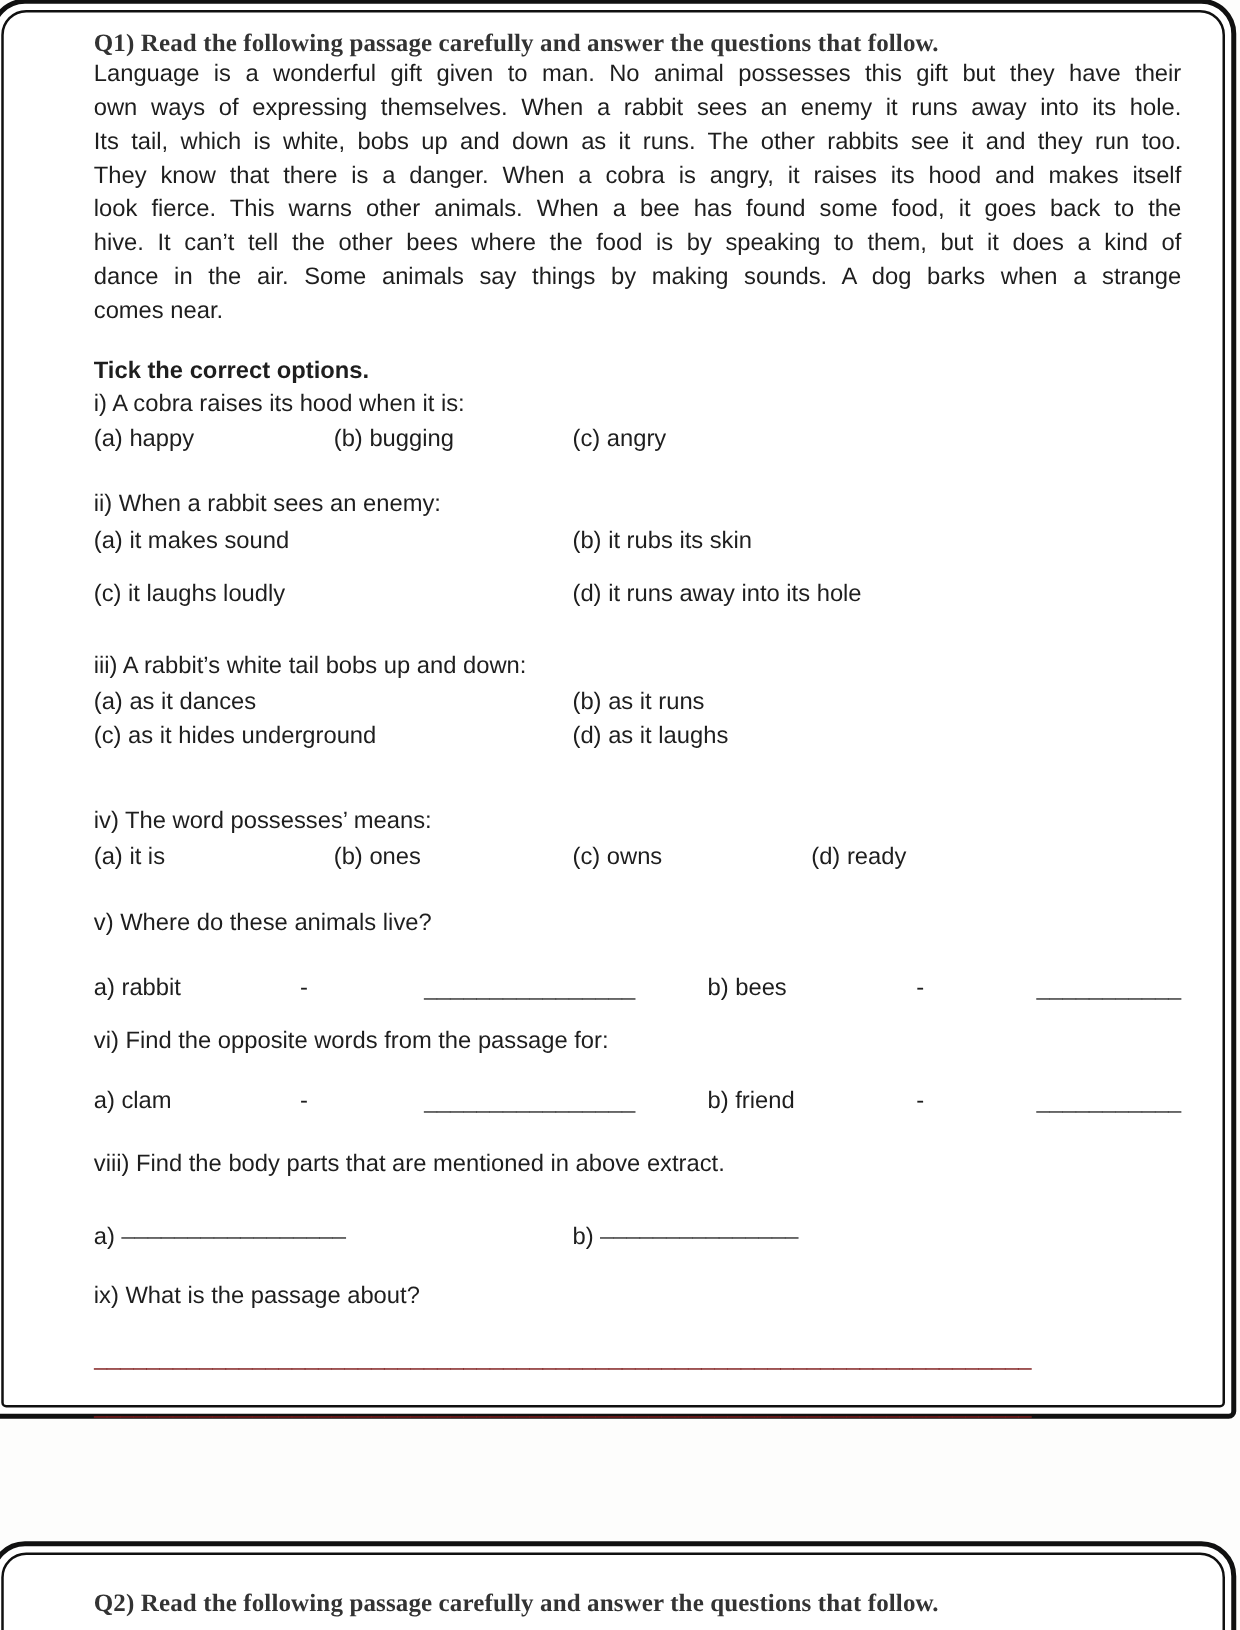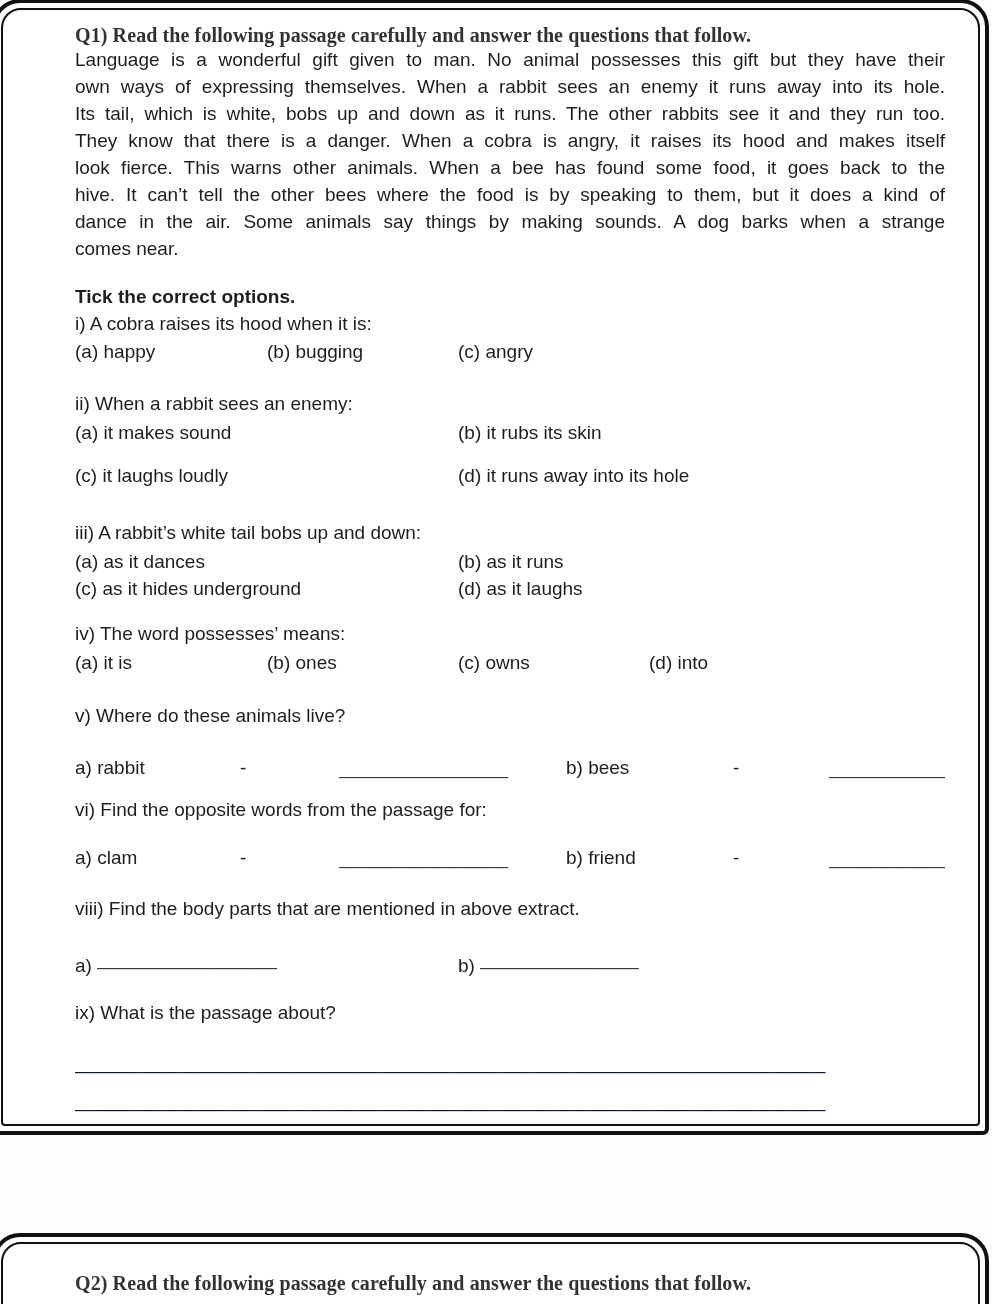--- a/index.html
+++ b/index.html
@@ -33,21 +33,21 @@
   .pline.last { text-align:justify; text-align-last:left; }
 
   .row4 { display:grid; grid-template-columns:192px 191px 191px 1fr; }
   .row2 { display:grid; grid-template-columns:383px 1fr; }
   .fillrow { display:grid; grid-template-columns:129px 63px 191px 131px 60px 1fr;gap:36px; }
 
   .blank {
     display:inline-block; max-width:182px; overflow:hidden;
     white-space:nowrap; vertical-align:baseline; color:#3c3c3c;
   }
-  .ansline { white-space:nowrap; overflow:hidden; color:#0f172a; }
+  .ansline { white-space:nowrap; overflow:hidden; color:#7f1d1d; }
 </style>
 </head>
 <body>
 
 <div class="canvas">
 
   <div class="box box1">
     <div class="inner">
       <div class="content">
 
@@ -86,26 +86,26 @@
         <div class="txt" style="margin-top:30px">iii) A rabbit’s white tail bobs up and down:</div>
         <div class="txt row2" style="margin-top:2px">
           <span>(a) as it dances</span>
           <span>(b) as it runs</span>
         </div>
         <div class="txt row2">
           <span>(c) as it hides underground</span>
           <span>(d) as it laughs</span>
         </div>
 
-        <div class="txt" style="margin-top:18px">iv) The word possesses’ means:</div>
+        <div class="txt" style="margin-top:41px">iv) The word possesses’ means:</div>
         <div class="txt row4" style="margin-top:2px">
           <span>(a) it is</span>
           <span>(b) ones</span>
           <span>(c) owns</span>
-          <span>(d) into</span>
+          <span>(d) ready</span>
         </div>
 
         <div class="txt" style="margin-top:26px">v) Where do these animals live?</div>
         <div class="txt fillrow" style="margin-top:25px">
           <span>a) rabbit</span>
           <span>-</span>
           <span class="blank">________________</span>
           <span>b) bees</span>
           <span>-</span>
           <span class="blank">________________</span>

